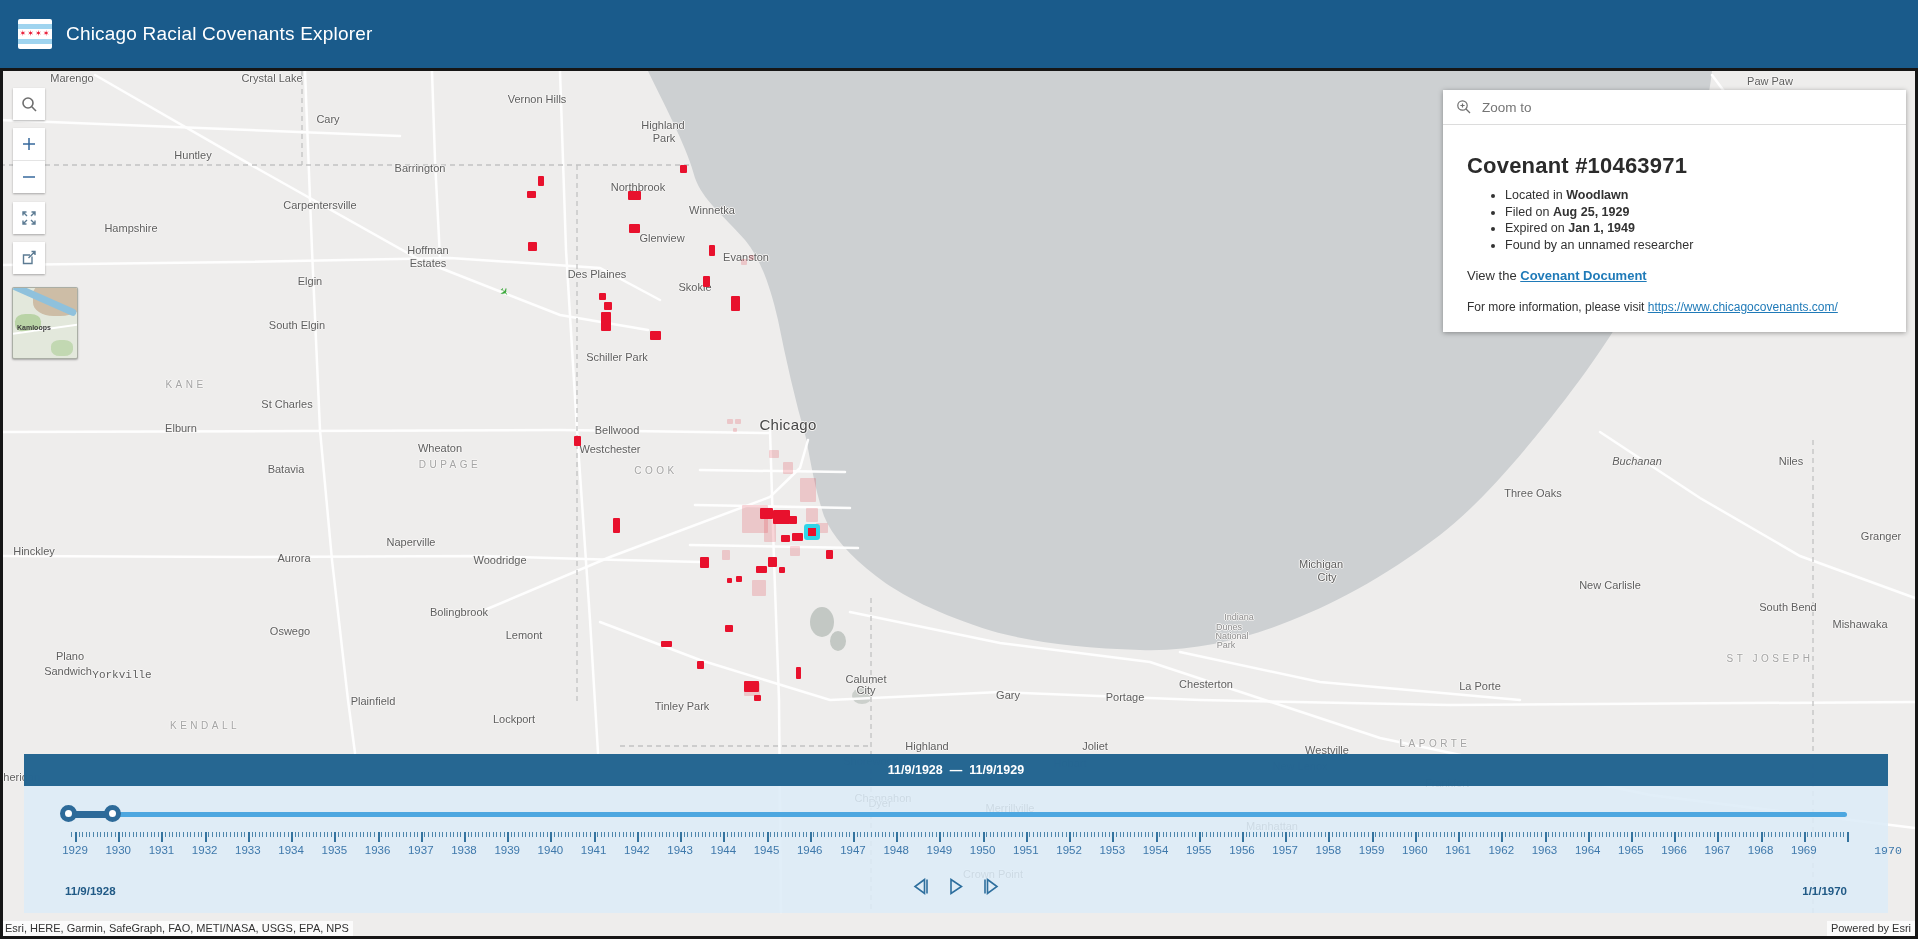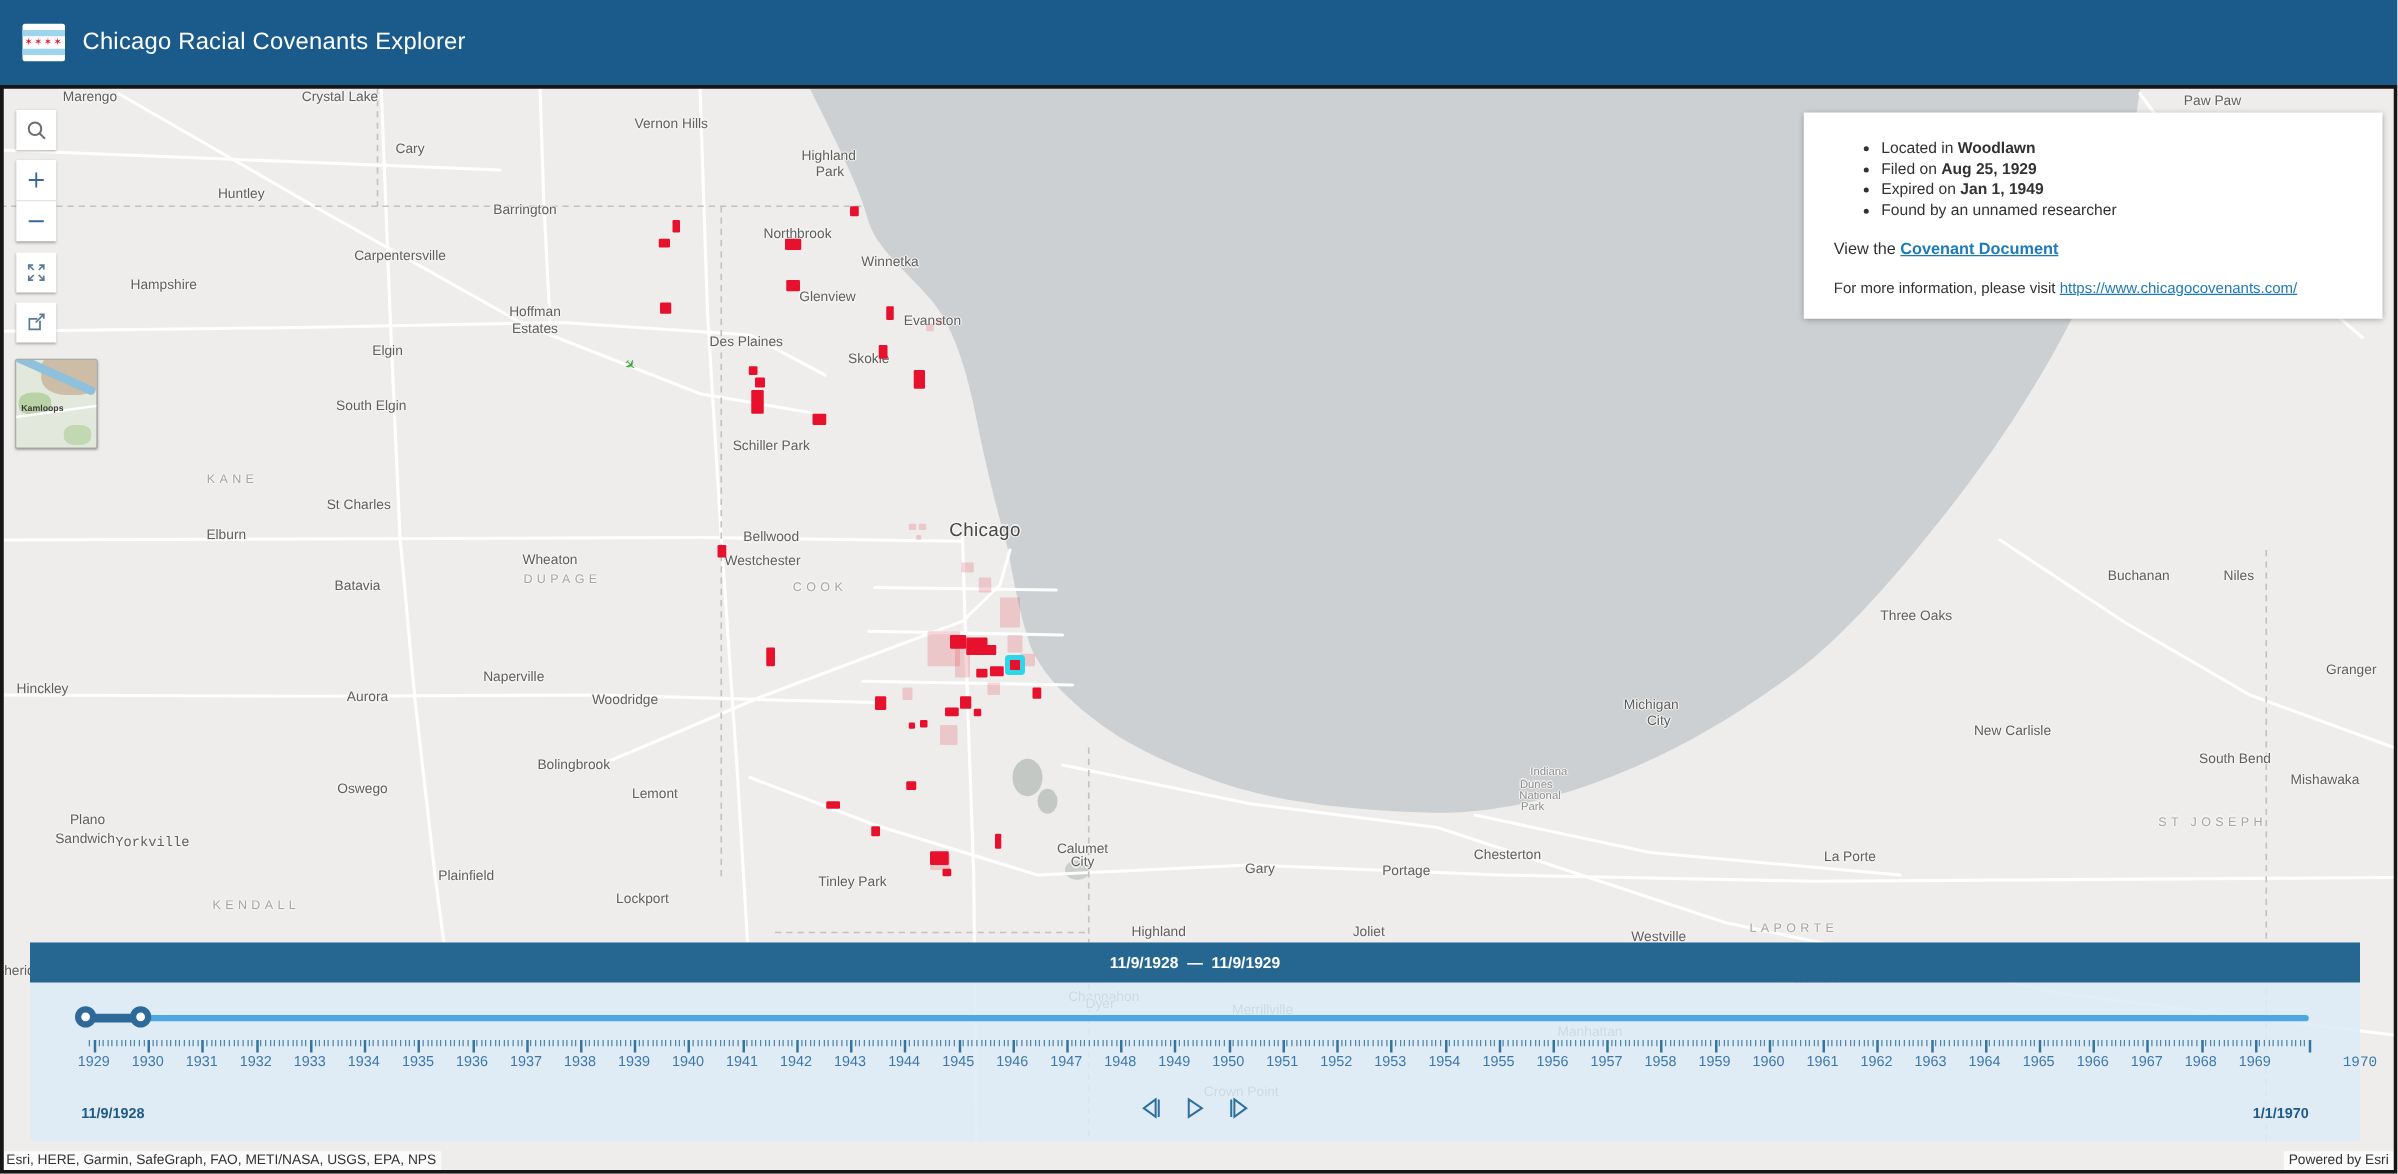--- a/index.html
+++ b/index.html
@@ -175,21 +175,21 @@
       <div class="maplbl" style="left: 1206px; top: 684px;">Chesterton</div>
       <div class="maplbl" style="left: 927px; top: 746px;">Highland</div>
       <div class="maplbl" style="left: 1321px; top: 564px;">Michigan</div>
       <div class="maplbl" style="left: 1327px; top: 577px;">City</div>
       <div class="maplbl" style="left: 1480px; top: 686px;">La Porte</div>
       <div class="maplbl" style="left: 1327px; top: 750px;">Westville</div>
       <div class="maplbl" style="left: 1610px; top: 585px;">New Carlisle</div>
       <div class="maplbl" style="left: 1788px; top: 607px;">South Bend</div>
       <div class="maplbl" style="left: 1860px; top: 624px;">Mishawaka</div>
       <div class="maplbl" style="left: 1533px; top: 493px;">Three Oaks</div>
-      <div class="maplbl" style="left: 1711px; top: 461px;">Buchanan</div>
+      <div class="maplbl" style="left: 1637px; top: 461px; font-style: italic;">Buchanan</div>
       <div class="maplbl" style="left: 1791px; top: 461px;">Niles</div>
       <div class="maplbl" style="left: 1881px; top: 536px;">Granger</div>
       <div class="maplbl" style="left: 1770px; top: 81px;">Paw Paw</div>
       <div class="maplbl" style="left: 18px; top: 777px;">Sheridan</div>
       <div class="maplbl" style="left: 871px; top: 761px;">Shorewood</div>
       <div class="maplbl" style="left: 1095px; top: 746px;">Joliet</div>
       <div class="maplbl" style="left: 1300px; top: 766px;">New Lenox</div>
       <div class="maplbl" style="left: 1447px; top: 783px;">Frankfort</div>
       <div class="maplbl" style="left: 883px; top: 798px;">Channahon</div>
       <div class="maplbl" style="left: 1272px; top: 826px;">Manhattan</div>
@@ -317,21 +317,30 @@
 <div id="basemap-toggle">
   <div class="bm-ridge"></div>
   <div class="bm-river"></div>
   <div class="bm-green1"></div>
   <div class="bm-green2"></div>
   <div class="bm-road"></div>
   <div class="bm-label">Kamloops</div>
 </div>
 
 <div id="popup">
+  <div class="pp-search">
+    <svg width="16" height="16" viewBox="0 0 16 16">
+      <circle cx="6.5" cy="6.5" r="4.7" fill="none" stroke="#6e6e6e" stroke-width="1.2"></circle>
+      <path d="M6.5 4.4 V8.6 M4.4 6.5 H8.6" stroke="#6e6e6e" stroke-width="1.2"></path>
+      <line x1="10" y1="10" x2="14" y2="14" stroke="#6e6e6e" stroke-width="1.2"></line>
+    </svg>
+    <input type="text" placeholder="Zoom to" style="">
+  </div>
   <div class="pp-body">
+    <div class="pp-h1">Covenant #10463971</div>
     <ul class="pp-list" id="pp-list">
         <li>Located in <b>Woodlawn</b></li>
         <li>Filed on <b>Aug 25, 1929</b></li>
         <li>Expired on <b>Jan 1, 1949</b></li>
         <li>Found by an unnamed researcher</li>
       </ul>
     <div class="pp-view">
       <span>View the </span><a class="pp-link bold">Covenant Document</a>
     </div>
     <div class="pp-info">

